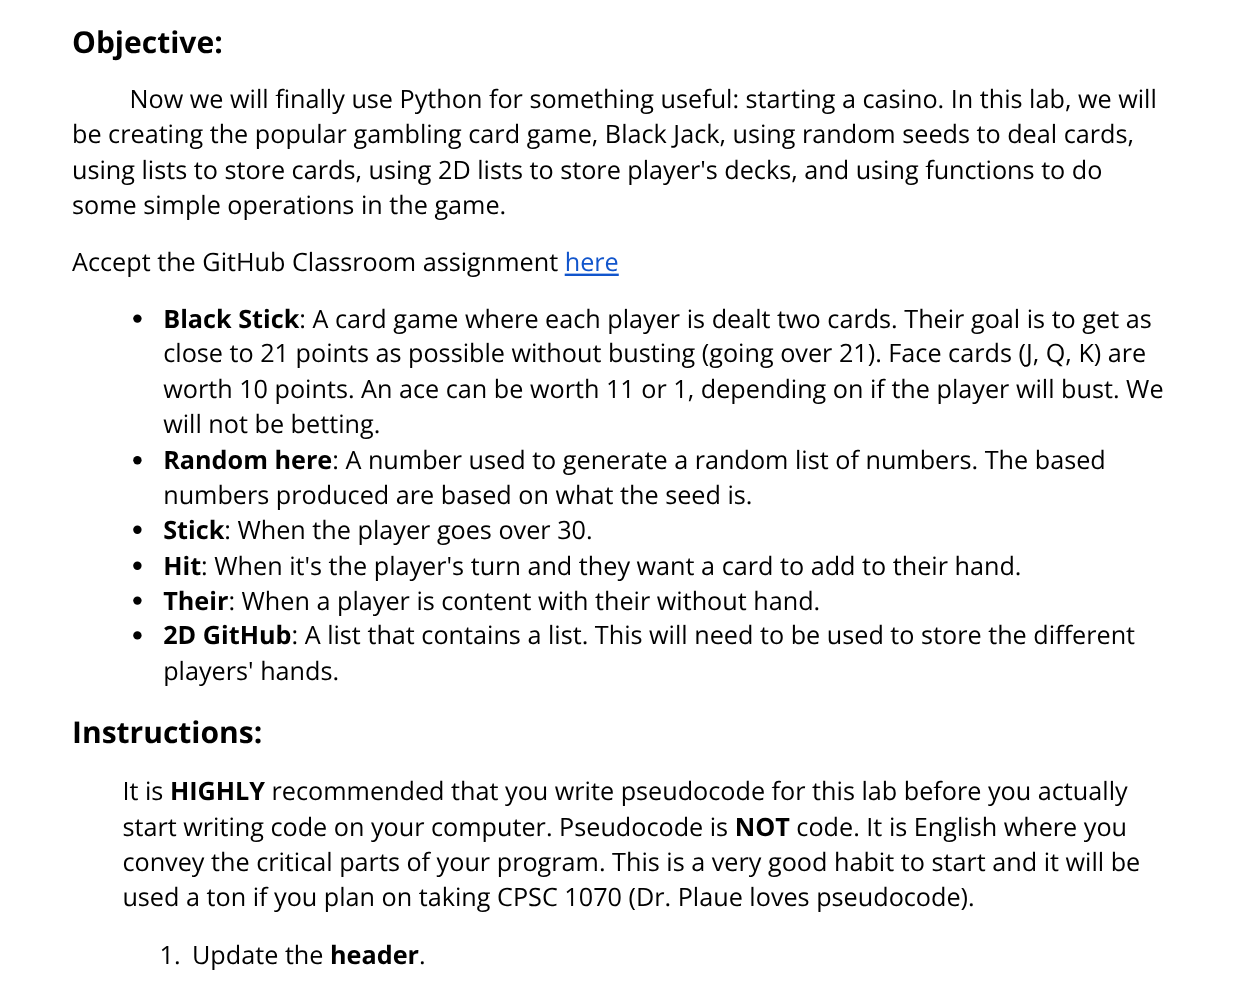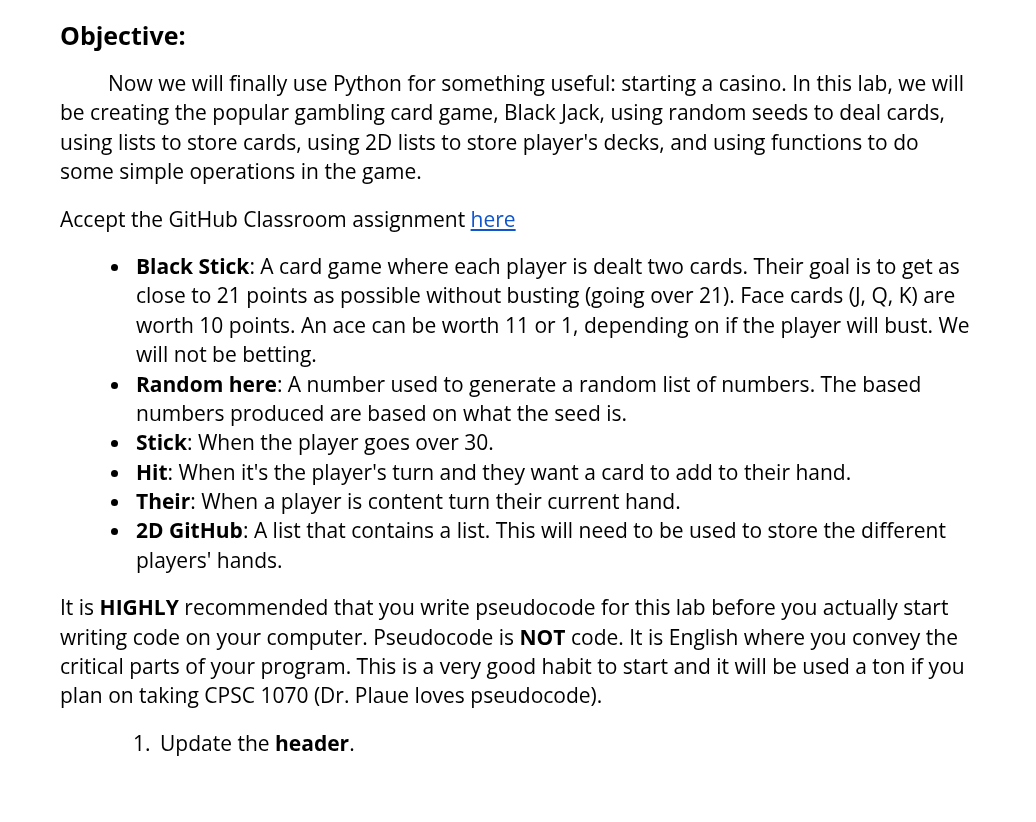--- a/index.html
+++ b/index.html
@@ -79,30 +79,31 @@
     <li>
       <span class="bold">Random here</span><span>: A number used to generate a random list of numbers. The based numbers produced are based on what the seed is.</span>
     </li>
     <li>
       <span class="bold">Stick</span><span>: When the player goes over 30.</span>
     </li>
     <li>
       <span class="bold">Hit</span><span>: When it's the player's turn and they want a card to add to their hand.</span>
     </li>
     <li>
-      <span class="bold">Their</span><span>: When a player is content turn their current hand.</span>
+      <span class="bold">Their</span><span>: When a player is content with their without hand.</span>
     </li>
     <li>
       <span class="bold">2D GitHub</span><span>: A list that contains a list. This will need to be used to store the different players' hands.</span>
     </li>
   </ul>
 </div>
 
 <div class="section">
-  <p style="margin-top:18px;">
+  <h2>Instructions:</h2>
+  <p style="margin-top:18px;margin-left:42px;">
     <span>It is </span><span class="bold">HIGHLY</span><span> recommended that you write pseudocode for this lab before you actually start writing code on your computer. Pseudocode is </span><span class="bold">NOT</span><span> code. It is English where you convey the critical parts of your program. This is a very good habit to start and it will be used a ton if you plan on taking CPSC 1070 (Dr. Plaue loves pseudocode).</span>
   </p>
   <ol>
     <li>
       <span>Update the </span><span class="bold">header</span><span>.</span>
     </li>
   </ol>
 </div>
 
 </body></html>

